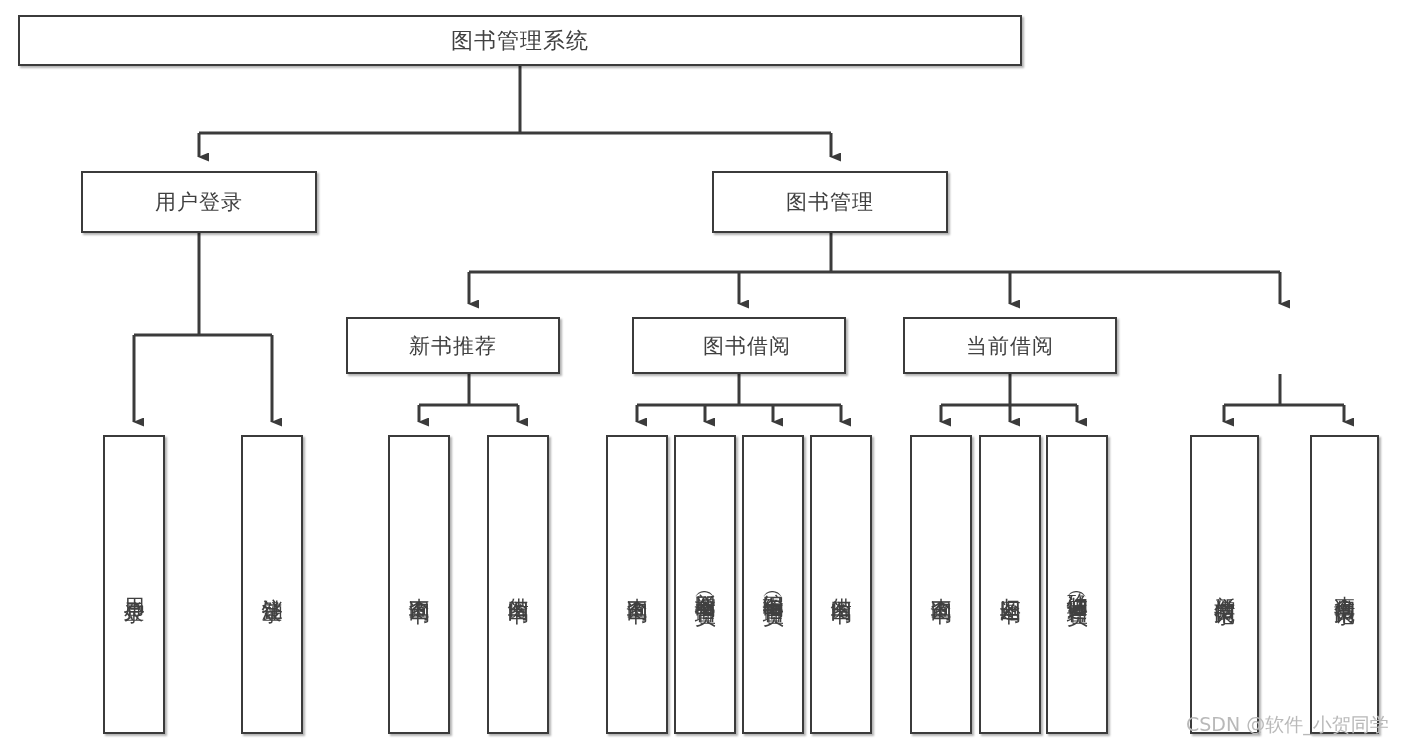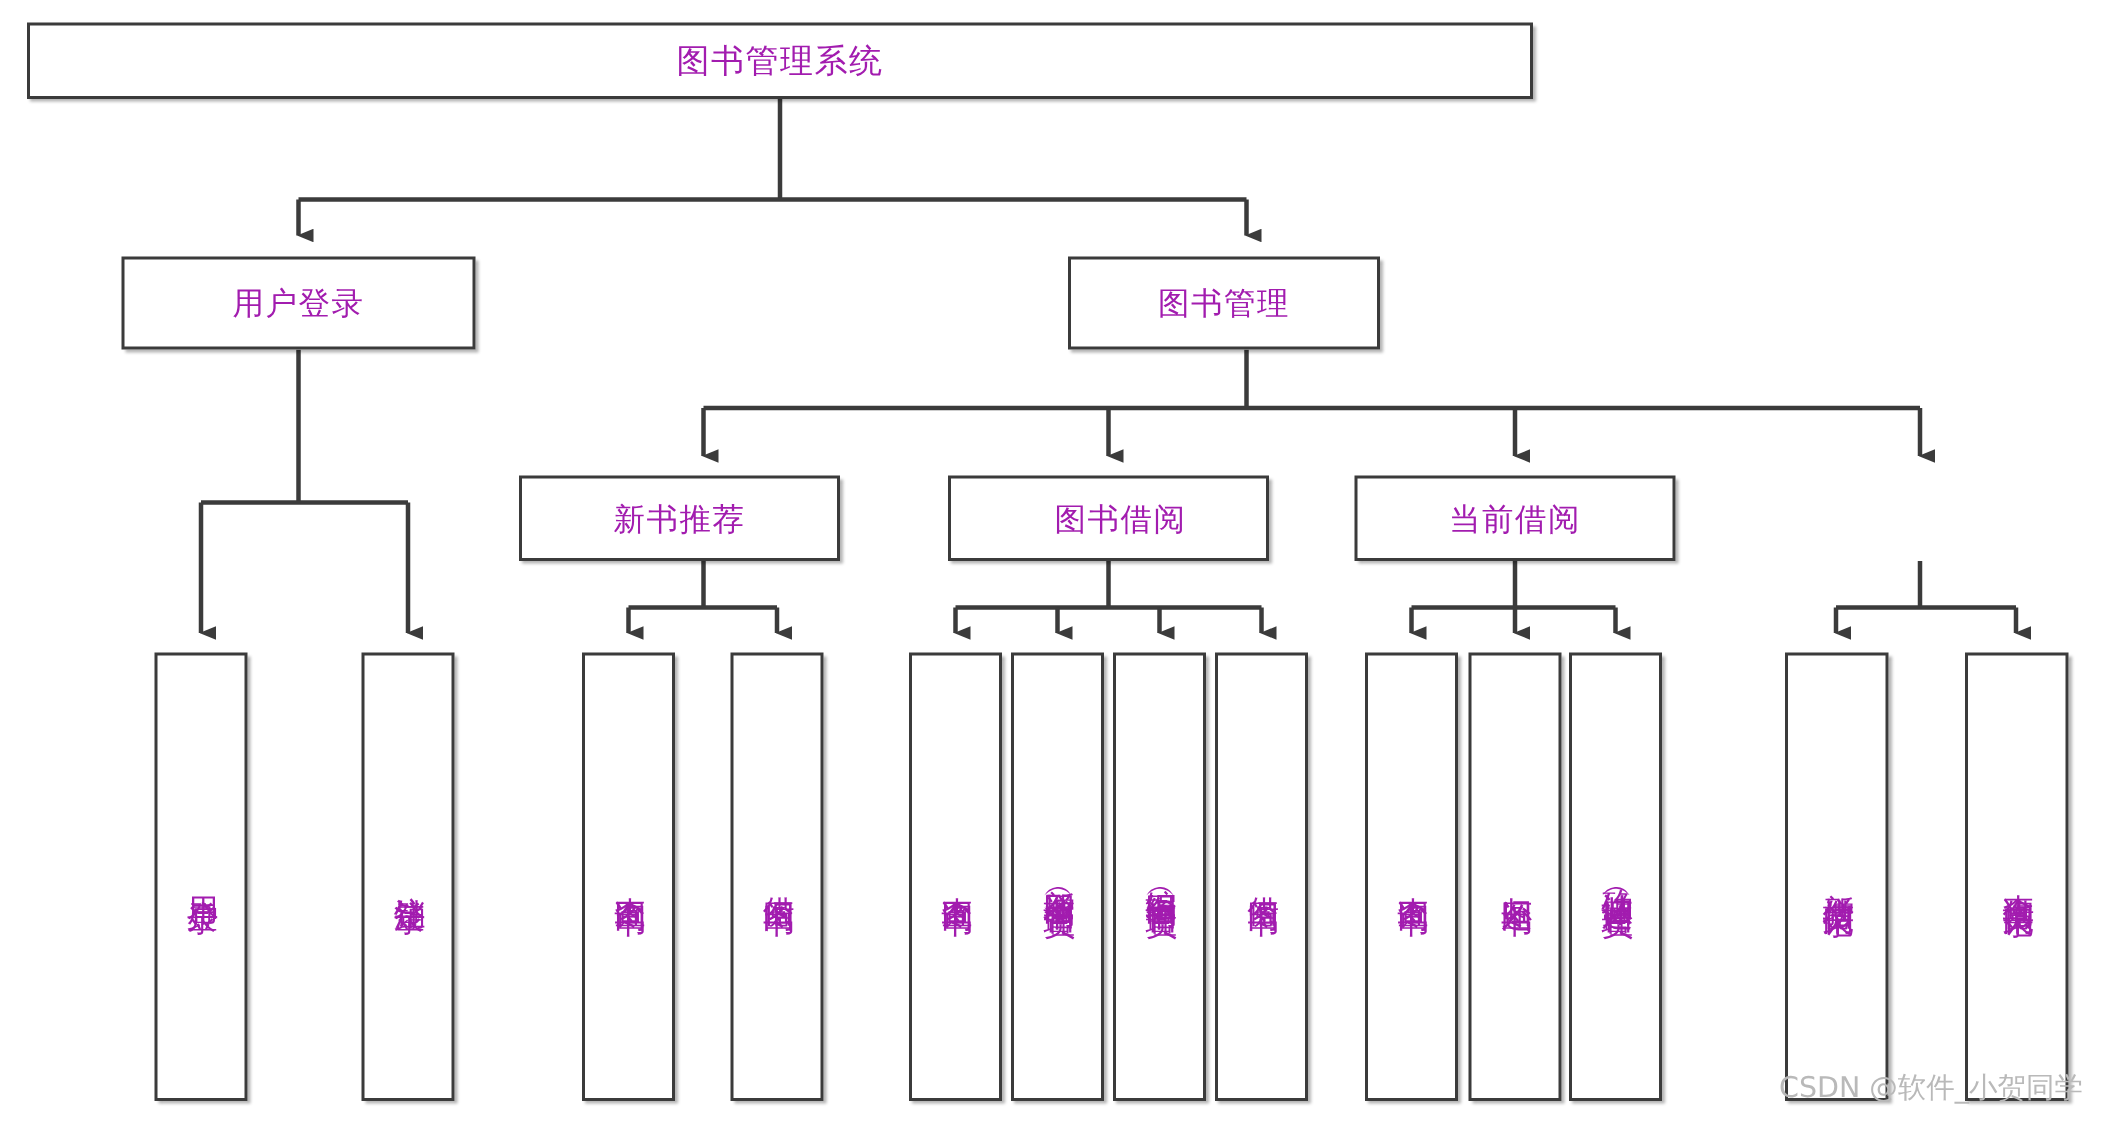--- a/index.html
+++ b/index.html
@@ -26,21 +26,21 @@
   }
   .node {
     position: absolute;
     box-sizing: border-box;
     background: #ffffff;
     border: 2.5px solid #3b3b3b;
     box-shadow: 2px 2px 2px rgba(0,0,0,0.30);
     display: flex;
     align-items: center;
     justify-content: center;
-    color: #a21caf;
+    color: #404040;
     z-index: 2;
   }
   .node-h {
     font-size: 21px;
     letter-spacing: 1px;
     white-space: nowrap;
   }
   .node-root .node-h {
     font-size: 22px;
   }
@@ -121,21 +121,21 @@
   </svg>
 
   <div class="node node-root" style="left:18px; top:15px; width:1004px; height:51px;">
     <span class="node-h">图书管理系统</span>
   </div>
 
   <div class="node" style="left:81px; top:171px; width:236px; height:62px;">
     <span class="node-h">用户登录</span>
   </div>
 
-  <div class="node" style="left:712px; top:171px; width:208px; height:62px;">
+  <div class="node" style="left:712px; top:171px; width:236px; height:62px;">
     <span class="node-h">图书管理</span>
   </div>
 
   <div class="node" style="left:346px; top:317px; width:214px; height:57px;">
     <span class="node-h">新书推荐</span>
   </div>
 
   <div class="node" style="left:632px; top:317px; width:214px; height:57px;padding-left:16px;">
     <span class="node-h">图书借阅</span>
   </div>

